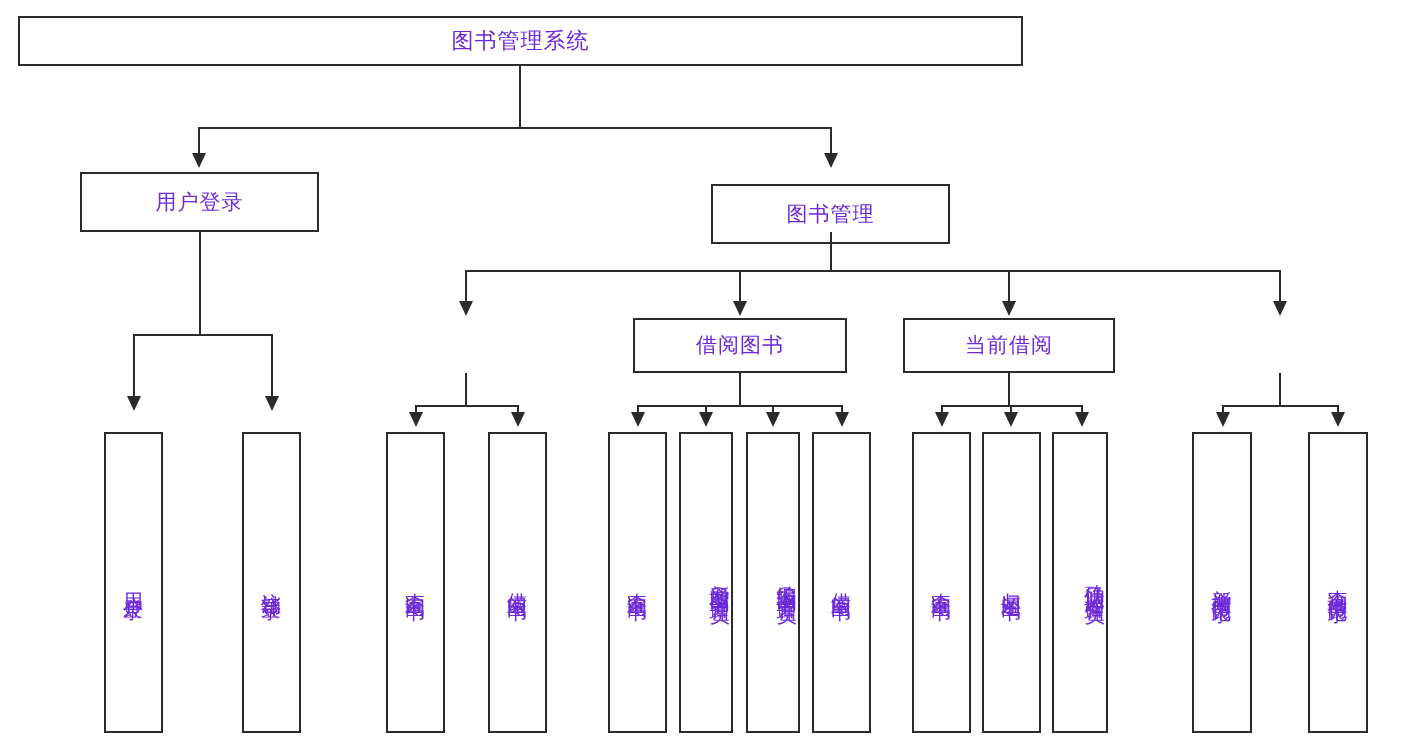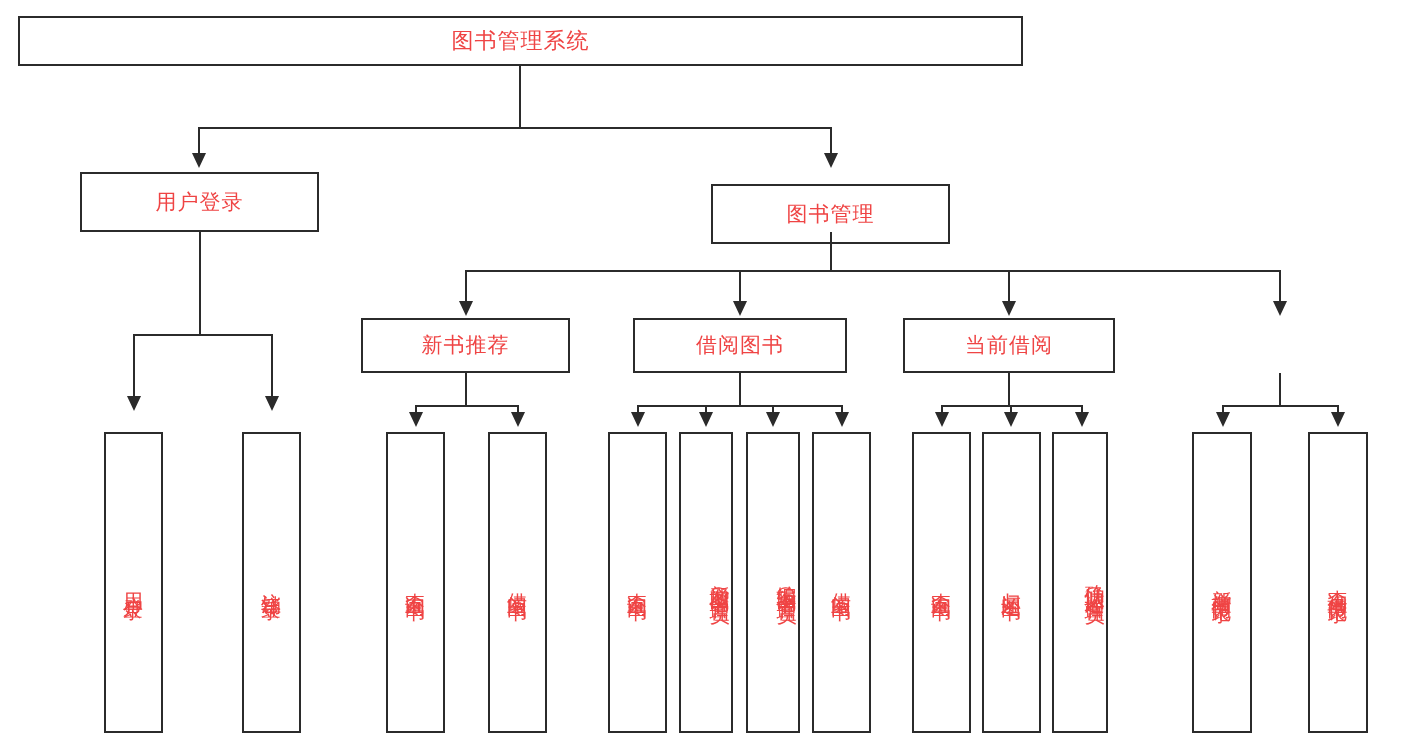--- a/index.html
+++ b/index.html
@@ -18,21 +18,21 @@
     overflow: hidden;
   }
   .node {
     position: absolute;
     box-sizing: border-box;
     border: 2px solid #2b2b2b;
     background: #ffffff;
     display: flex;
     align-items: center;
     justify-content: center;
-    color: #ef4444;
+    color: #6d28d9;
     text-align: center;
   }
   .node.h {
     font-size: 21px;
     line-height: 1.15;
     letter-spacing: 1px;
   }
   .node.root {
     font-size: 22px;
   }
@@ -108,23 +108,20 @@
   <div class="edge hline" style="left:465px; top:270px; width:816px; height:2px;"></div>
   <div class="edge vline" style="left:465px; top:270px; width:2px; height:32px;"></div>
   <div class="arrow" style="left:459px; top:301px;"></div>
   <div class="edge vline" style="left:739px; top:270px; width:2px; height:32px;"></div>
   <div class="arrow" style="left:733px; top:301px;"></div>
   <div class="edge vline" style="left:1008px; top:270px; width:2px; height:32px;"></div>
   <div class="arrow" style="left:1002px; top:301px;"></div>
   <div class="edge vline" style="left:1279px; top:270px; width:2px; height:32px;"></div>
   <div class="arrow" style="left:1273px; top:301px;"></div>
 
-  <div class="node h" style="left:361px; top:318px; width:209px; height:55px;">
-    <span>新书推荐</span>
-  </div>
   <div class="node h" style="left:633px; top:318px; width:214px; height:55px;">
     <span>借阅图书</span>
   </div>
   <div class="node h" style="left:903px; top:318px; width:212px; height:55px;">
     <span>当前借阅</span>
   </div>
 
   <div class="edge vline" style="left:465px; top:373px; width:2px; height:33px;"></div>
   <div class="edge hline" style="left:415px; top:405px; width:104px; height:2px;"></div>
   <div class="edge vline" style="left:415px; top:405px; width:2px; height:12px;"></div>

